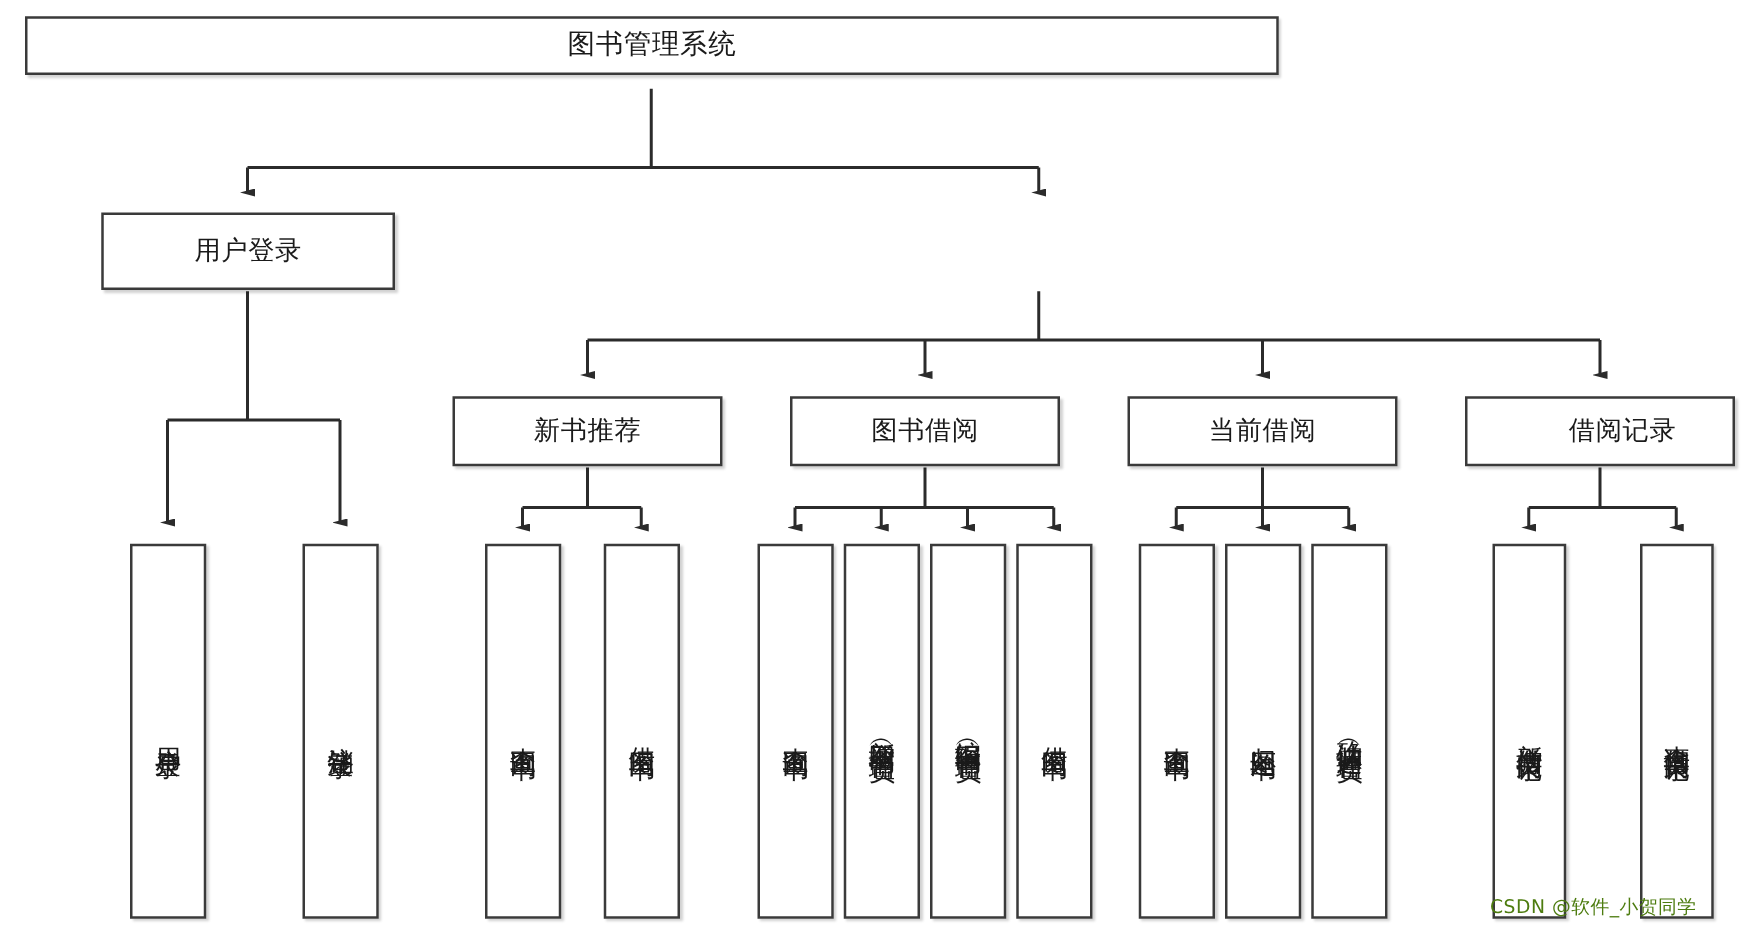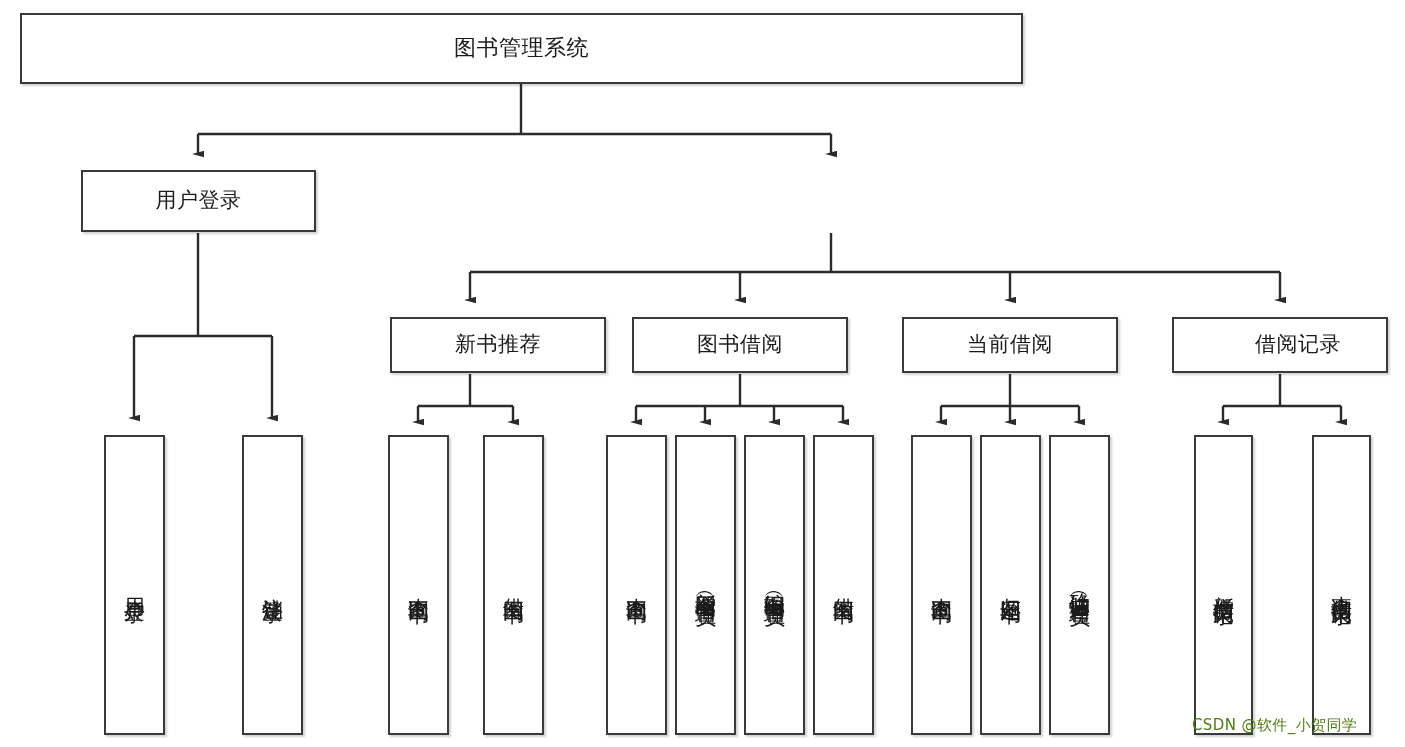--- a/index.html
+++ b/index.html
@@ -114,29 +114,29 @@
       <path d="M1010,406 L1010,422" marker-end="url(#arrowhead)"></path>
       <path d="M1079,406 L1079,422" marker-end="url(#arrowhead)"></path>
 
       <path d="M1280,374 L1280,406"></path>
       <path d="M1223,406 L1341,406"></path>
       <path d="M1223,406 L1223,422" marker-end="url(#arrowhead)"></path>
       <path d="M1341,406 L1341,422" marker-end="url(#arrowhead)"></path>
     </g>
   </svg>
 
-  <div class="node-box root" style="left:20px; top:13px; width:1003px; height:71px;">
+  <div class="node-box root" style="left:20px; top:13px; width:1003px; height:47px;">
     <span class="node-label">图书管理系统</span>
   </div>
 
   <div class="node-box" style="left:81px; top:170px; width:235px; height:62px;">
     <span class="node-label">用户登录</span>
   </div>
 
-  <div class="node-box" style="left:362px; top:317px; width:216px; height:56px;margin-left:28px;">
+  <div class="node-box" style="left:362px; top:317px; width:216px; height:56px;">
     <span class="node-label">新书推荐</span>
   </div>
   <div class="node-box" style="left:632px; top:317px; width:216px; height:56px;">
     <span class="node-label">图书借阅</span>
   </div>
   <div class="node-box" style="left:902px; top:317px; width:216px; height:56px;">
     <span class="node-label">当前借阅</span>
   </div>
   <div class="node-box" style="left:1172px; top:317px; width:216px; height:56px;padding-left:36px;">
     <span class="node-label">借阅记录</span>

